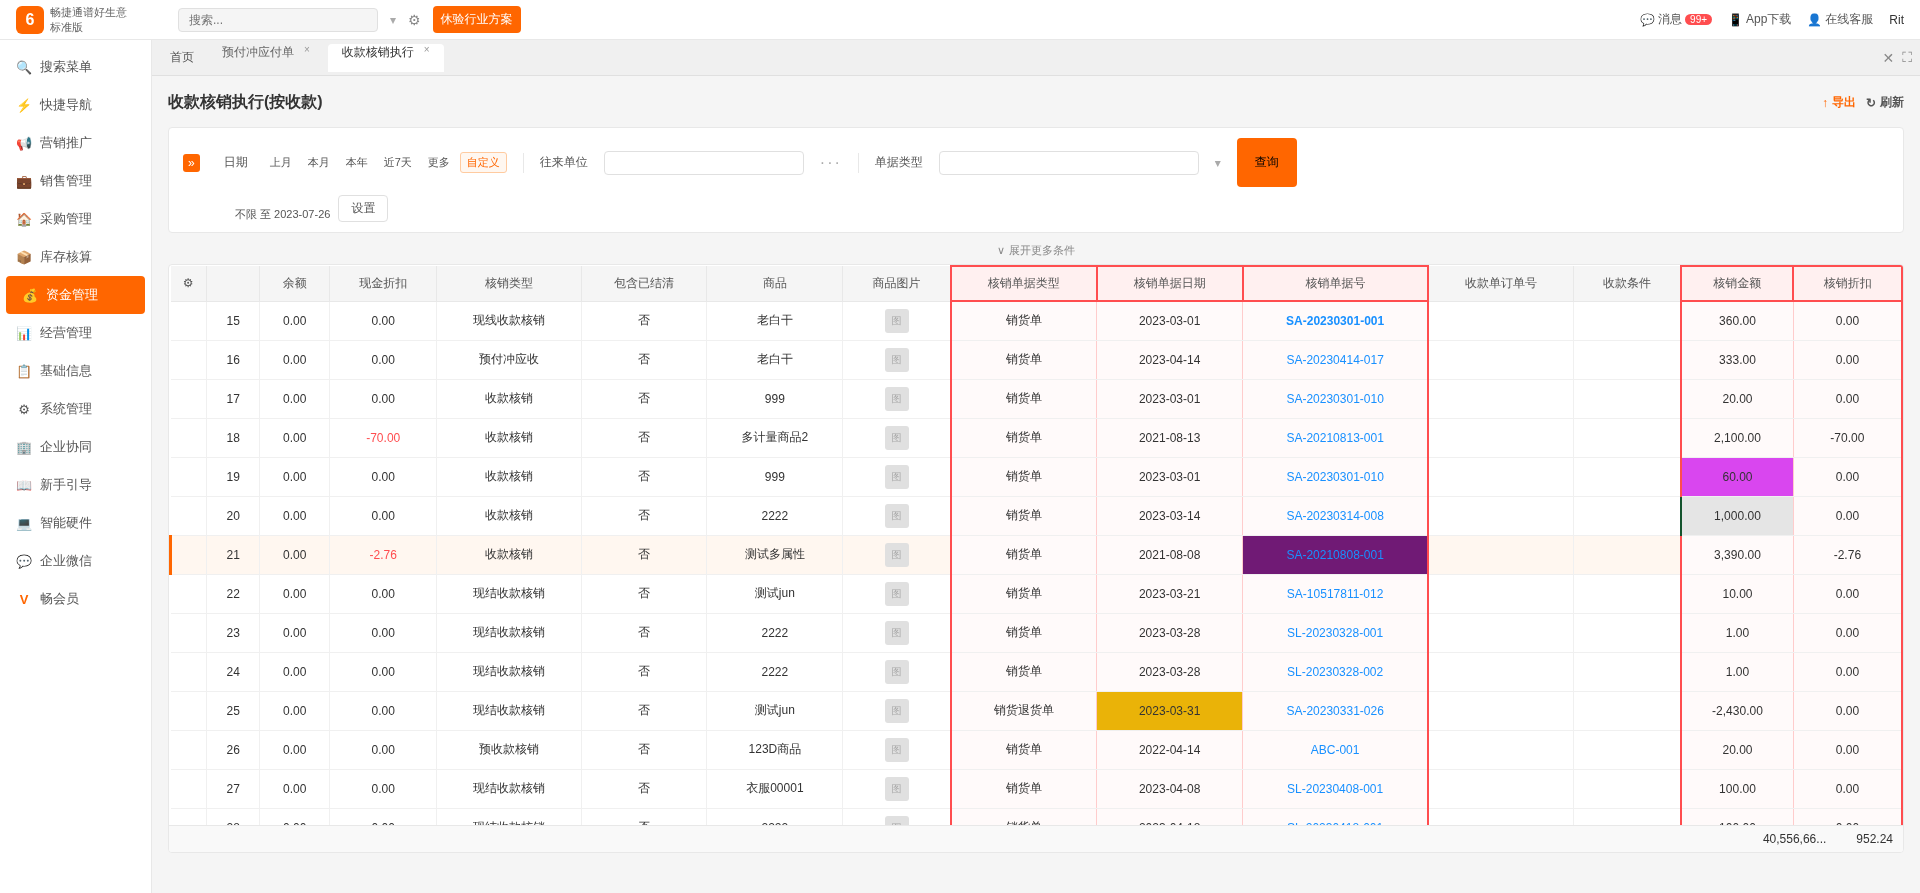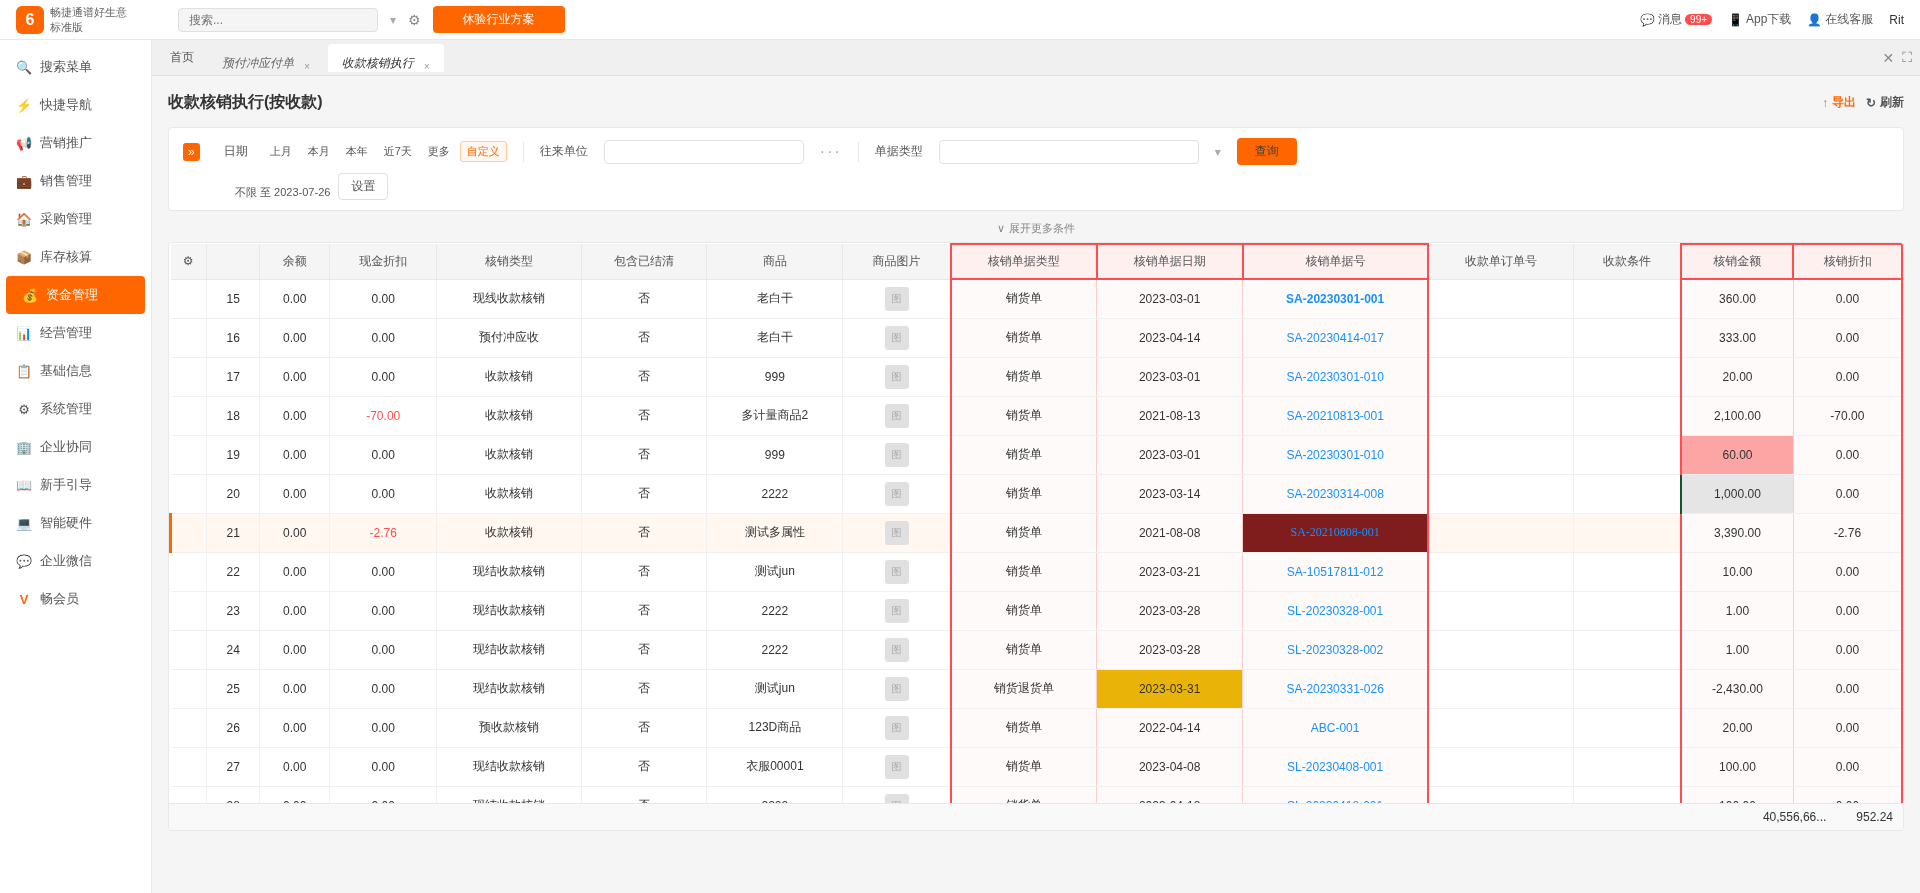--- a/index.html
+++ b/index.html
@@ -4,40 +4,40 @@
   <style>
     * { margin: 0; padding: 0; box-sizing: border-box; }
     body { font-family: 'Microsoft YaHei', Arial, sans-serif; font-size: 12px; background: #f5f5f5; color: #333; width: 1920px; height: 893px; overflow: hidden; }
 
     
     .top-bar { height: 40px; background: #fff; display: flex; align-items: center; padding: 0 16px; border-bottom: 1px solid #e8e8e8; gap: 12px; }
     .logo-area { display: flex; align-items: center; gap: 6px; width: 150px; }
     .logo-icon { width: 28px; height: 28px; background: #ff6600; border-radius: 6px; display: flex; align-items: center; justify-content: center; color: white; font-size: 16px; font-weight: bold; }
     .logo-text { font-size: 11px; color: #666; line-height: 1.3; }
     .top-search { background: #f5f5f5; border: 1px solid #e0e0e0; border-radius: 4px; padding: 4px 10px; width: 200px; color: #999; font-size: 12px; }
-    .top-btn-solution { background: #ff6600; color: white; border: none; border-radius: 4px; padding: 5px 30px; font-size: 12px; cursor: pointer; text-align: right; }
+    .top-btn-solution { background: #ff6600; color: white; border: none; border-radius: 4px; padding: 5px 8px; font-size: 12px; cursor: pointer; text-align: right; }
     .top-right { margin-left: auto; display: flex; align-items: center; gap: 16px; font-size: 12px; color: #555; }
     .badge { background: #ff4d4f; color: white; border-radius: 10px; padding: 0 5px; font-size: 10px; }
     .top-gear { font-size: 14px; color: #888; }
 
     
     .main-layout { display: flex; height: 853px; }
 
     
     .sidebar { width: 152px; background: #fff; border-right: 1px solid #e8e8e8; display: flex; flex-direction: column; padding-top: 8px; }
     .sidebar-item { display: flex; align-items: center; gap: 8px; padding: 10px 16px; cursor: pointer; color: #555; font-size: 13px; }
     .sidebar-item.active { background: #ff6600; color: white; border-radius: 4px; margin: 0 6px; }
     .sidebar-item .si-icon { width: 16px; text-align: center; }
 
     
     .content-area { flex: 1; display: flex; flex-direction: column; overflow: hidden; }
 
     
     .tab-bar { display: flex; align-items: center; background: #f0f0f0; border-bottom: 1px solid #e0e0e0; height: 36px; padding: 0 8px; gap: 4px; }
-    .tab-item { display: flex; align-items: flex-end; gap: 6px; padding: 0 14px; height: 28px; border-radius: 4px 4px 0 0; font-size: 12px; cursor: pointer; background: #f0f0f0; color: #666; font-style: italic; }
+    .tab-item { display: flex; align-items: flex-start; gap: 6px; padding: 0 14px; height: 28px; border-radius: 4px 4px 0 0; font-size: 12px; cursor: pointer; background: #f0f0f0; color: #666; }
     .tab-item.active { background: #fff; color: #333; font-weight: 500; }
     .tab-item .tab-close { color: #999; font-size: 10px; margin-left: 4px; }
     .tab-home { color: #555; font-size: 12px; padding: 0 10px; }
     .tab-bar-right { margin-left: auto; display: flex; align-items: center; gap: 8px; font-size: 16px; color: #888; }
 
     
     .page-content { flex: 1; padding: 16px; background: #f5f5f5; overflow: hidden; }
     .page-title { font-size: 16px; font-weight: bold; color: #333; margin-bottom: 14px; display: flex; justify-content: space-between; align-items: center; }
     .page-title-actions { display: flex; gap: 10px; }
     .btn-export { display: flex; align-items: center; gap: 4px; color: #ff6600; font-size: 12px; cursor: pointer; }
@@ -46,21 +46,21 @@
     
     .filter-bar { background: #fff; border-radius: 4px; padding: 10px 14px; margin-bottom: 10px; border: 1px solid #e8e8e8; }
     .filter-row { display: flex; align-items: center; gap: 16px; flex-wrap: wrap; }
     .filter-label { font-size: 12px; color: #555; }
     .filter-date-btns { display: flex; gap: 4px; }
     .date-btn { padding: 2px 6px; font-size: 11px; color: #555; cursor: pointer; border: none; background: none; }
     .date-btn.custom { background: #fff7f0; color: #ff6600; border: 1px solid #ffcba0; border-radius: 3px; padding: 2px 6px; }
     .filter-separator { width: 1px; height: 20px; background: #e8e8e8; }
     .filter-input { border: 1px solid #e0e0e0; border-radius: 4px; padding: 4px 8px; font-size: 12px; width: 200px; color: #333; }
     .filter-dots { color: #aaa; font-size: 16px; letter-spacing: 2px; }
-    .btn-query { background: #ff6600; color: #404040; border: none; border-radius: 4px; padding: 5px 18px; font-size: 12px; cursor: pointer; }
+    .btn-query { background: #ff6600; color: #000000; border: none; border-radius: 4px; padding: 16px 18px; font-size: 12px; cursor: pointer; }
     .btn-settings { background: #fff; color: #555; border: 1px solid #e0e0e0; border-radius: 4px; padding: 4px 12px; font-size: 12px; cursor: pointer; display: block; margin-top: 4px; }
 
     .expand-bar { text-align: center; margin-bottom: 6px; }
     .expand-btn { background: none; border: none; color: #888; font-size: 11px; cursor: pointer; display: flex; align-items: center; gap: 4px; margin: 0 auto; }
 
     
     .table-wrap { background: #fff; border-radius: 4px; border: 1px solid #e8e8e8; overflow: hidden; }
     .data-table { width: 100%; border-collapse: collapse; font-size: 12px; }
     .data-table th { background: #f5f5f5; padding: 8px 10px; text-align: center; color: #555; font-weight: 500; border-bottom: 1px solid #e8e8e8; border-right: 1px solid #e8e8e8; white-space: nowrap; }
     .data-table td { padding: 7px 10px; text-align: center; border-bottom: 1px solid #f0f0f0; border-right: 1px solid #f0f0f0; color: #333; white-space: nowrap; }
@@ -344,21 +344,21 @@
       <td>否</td>
       <td>999</td>
       <td>
                     <div style="width:24px;height:24px;background:#e0e0e0;border-radius:3px;margin:0 auto;display:flex;align-items:center;justify-content:center;font-size:10px;color:#aaa;">图</div>
                   </td>
       <td style="border-left:2px solid #ff4d4f;border-right:1px solid #ffcccc;background:#fffafa;">销货单</td>
       <td style="border-left:1px solid #ffcccc;border-right:1px solid #ffcccc;background:#fffafa;">2023-03-01</td>
       <td style="border-left:1px solid #ffcccc;border-right:2px solid #ff4d4f;background:#fffafa;"><a class="link-text">SA-20230301-010</a></td>
       <td></td>
       <td></td>
-      <td style="border-left:2px solid #ff4d4f;border-right:1px solid #ffcccc;background:#fca5a5;margin-left:11px;">60.00</td>
+      <td style="border-left:2px solid #ff4d4f;border-right:1px solid #ffcccc;background:#d946ef;margin-left:11px;">60.00</td>
       <td style="border-left:1px solid #ffcccc;border-right:2px solid #ff4d4f;background:#fffafa;">0.00</td>
     </tr>
                 <tr>
       <td></td>
       <td>20</td>
       <td>0.00</td>
       <td>0.00</td>
       <td>收款核销</td>
       <td>否</td>
       <td>2222</td>
@@ -379,21 +379,21 @@
       <td>0.00</td>
       <td style="color:#ff4d4f;">-2.76</td>
       <td>收款核销</td>
       <td>否</td>
       <td>测试多属性</td>
       <td>
                     <div style="width:24px;height:24px;background:#e0e0e0;border-radius:3px;margin:0 auto;display:flex;align-items:center;justify-content:center;font-size:10px;color:#aaa;">图</div>
                   </td>
       <td style="border-left:2px solid #ff4d4f;border-right:1px solid #ffcccc;background:#fffafa;">销货单</td>
       <td style="border-left:1px solid #ffcccc;border-right:1px solid #ffcccc;background:#fffafa;">2021-08-08</td>
-      <td style="border-left:1px solid #ffcccc;border-right:2px solid #ff4d4f;background:#7f1d1d;font-family:Liberation Serif, serif;"><a class="link-text">SA-20210808-001</a></td>
+      <td style="border-left:1px solid #ffcccc;border-right:2px solid #ff4d4f;background:#701a75;"><a class="link-text">SA-20210808-001</a></td>
       <td></td>
       <td></td>
       <td style="border-left:2px solid #ff4d4f;border-right:1px solid #ffcccc;background:#fffafa;margin-top:45px;">3,390.00</td>
       <td style="border-left:1px solid #ffcccc;border-right:2px solid #ff4d4f;background:#fffafa;" class="red-text">-2.76</td>
     </tr>
                 <tr>
       <td></td>
       <td>22</td>
       <td>0.00</td>
       <td>0.00</td>

